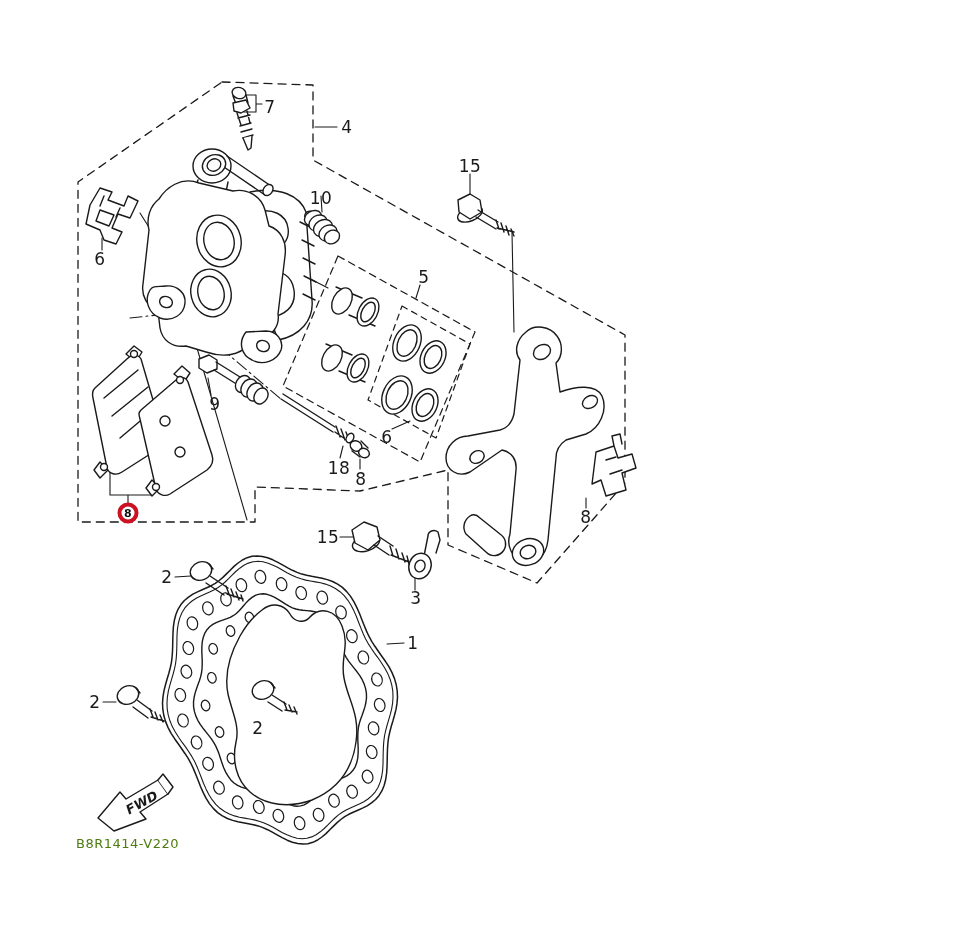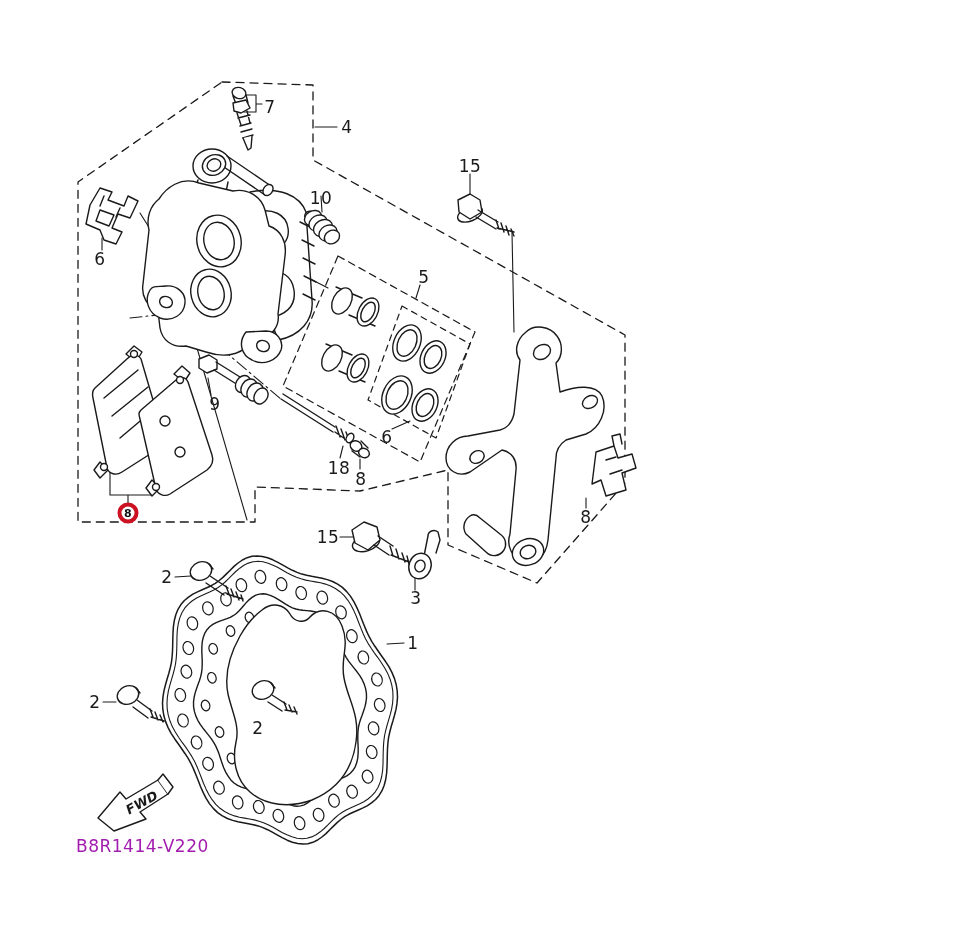--- a/index.html
+++ b/index.html
@@ -4,21 +4,21 @@
 <style>
   html,body{margin:0;padding:0;background:#ffffff;}
   #stage{position:relative;width:960px;height:936px;background:#ffffff;overflow:hidden;
          font-family:"DejaVu Sans","Liberation Sans",sans-serif;color:#1a1a1a;}
   #art{position:absolute;left:0;top:0;}
   .lbl{position:absolute;transform:translate(-50%,-50%);font-size:17px;line-height:1;
        color:#1a1a1a;letter-spacing:.5px;white-space:nowrap;}
   .circled{width:13px;height:13px;border:4px solid #cc1122;border-radius:50%;
            background:#ffffff;display:flex;align-items:center;justify-content:center;
            font-size:11px;font-weight:bold;color:#111;}
-  .code{position:absolute;left:76px;top:836px;font-size:17px;letter-spacing:.5px;color:#a21caf;}
+  .code{position:absolute;left:76px;top:836px;font-size:13px;letter-spacing:.5px;color:#4d7c0f;}
   svg path,svg line,svg ellipse,svg circle,svg polyline{vector-effect:non-scaling-stroke;}
 </style>
 </head>
 <body>
 
 <div id="stage">
 
 <svg id="art" width="960" height="936" viewBox="0 0 960 936" fill="none" stroke="#1a1a1a" stroke-width="1.4" stroke-linecap="round" stroke-linejoin="round">
 
   <g stroke-dasharray="8 6" stroke-width="1.3">

